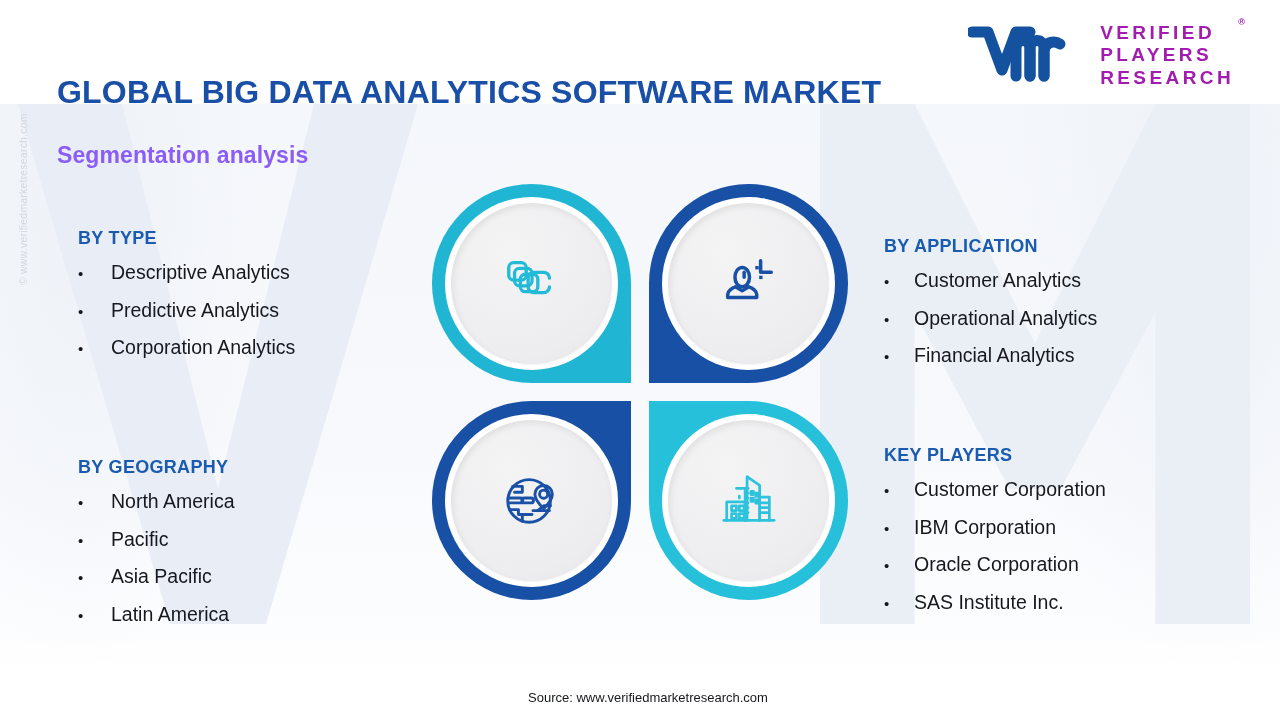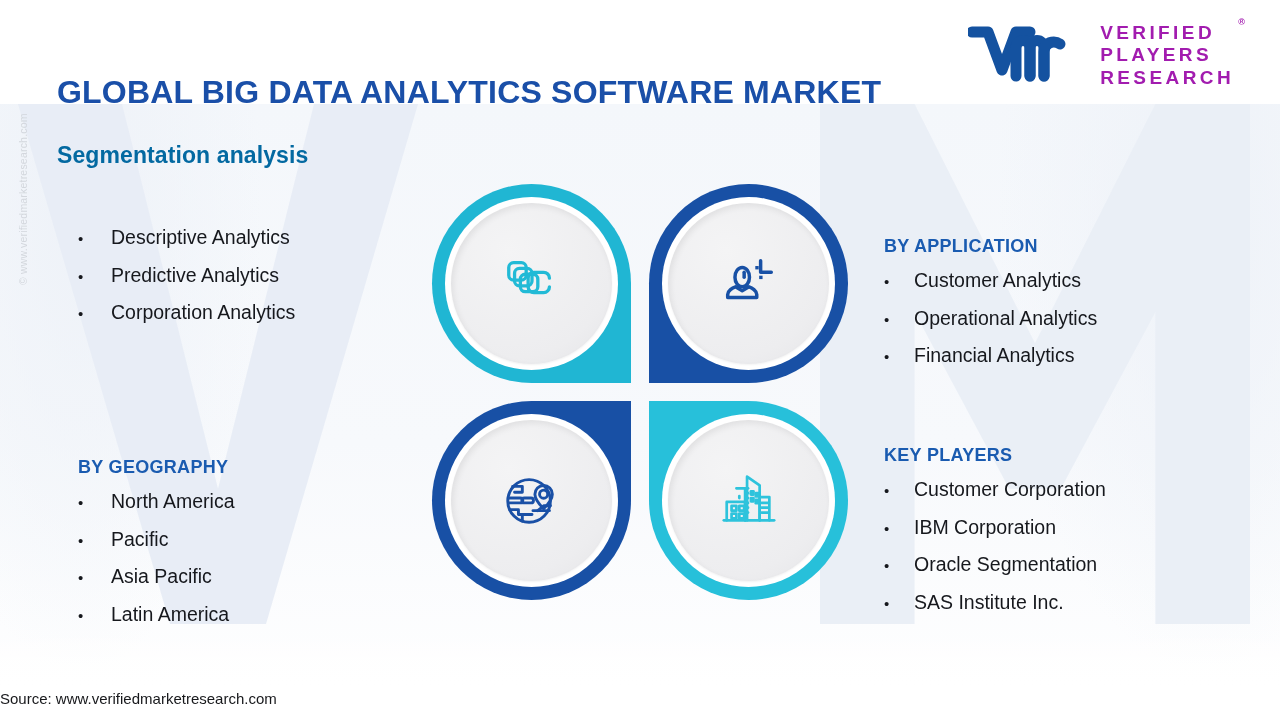--- a/index.html
+++ b/index.html
@@ -57,21 +57,21 @@
     font-size:19px; font-weight:bold; letter-spacing:3.4px;
     color:#a21caf; line-height:1.12; position:relative; white-space:nowrap;
   }
   .logo-word.first .reg {
     position:absolute; top:-5px; right:-11px; font-size:9px; letter-spacing:0;
   }
 
   
   .subtitle {
     position:absolute; left:57px; top:142px; z-index:4;
-    font-size:23px; font-weight:bold; color:#0369a1; letter-spacing:.1px;
+    font-size:23px; font-weight:bold; color:#8b5cf6; letter-spacing:.1px;
   }
 
   
   .vwatermark {
     position:absolute; left:17px; top:285px; z-index:4;
     transform:rotate(-90deg); transform-origin:left top;
     font-size:10.5px; color:#d3d7dd; white-space:nowrap; letter-spacing:.2px;
   }
 
   
@@ -122,22 +122,22 @@
     position:absolute; left:19px; top:19px; right:19px; bottom:19px;
     border-radius:50%;
     background:radial-gradient(circle at 36% 30%, #f4f4f5 0%, #ededef 70%, #e4e4e7 100%);
     box-shadow: inset 2px 3px 6px rgba(0,0,0,.07), 0 1px 2px rgba(0,0,0,.05);
     display:flex; align-items:center; justify-content:center;
   }
   .icon-disc svg { width:62px; height:62px; }
 
   
   .source {
-    position:absolute; left:0; right:0; top:690px; z-index:5;
-    text-align:left; font-size:15px; color:#17181b;
+    position:absolute; left:16px; right:0; top:690px; z-index:5;
+    text-align:center; font-size:13px; color:#17181b;
   }
 </style>
 </head>
 <body>
 
 <div class="bg-layer">
   <div class="bg-band"></div>
   <div class="wm-soft-left"></div>
   <div class="wm-soft-right"></div>
   <div class="wm-v"></div>
@@ -163,20 +163,21 @@
       <span class="logo-word">RESEARCH</span>
     </span>
   </div>
 </div>
 
 <div class="subtitle">Segmentation analysis</div>
 
 <div class="vwatermark">© www.verifiedmarketresearch.com</div>
 
 <div class="col col-left sec-type">
+  <div class="sec-head">BY TYPE</div>
   <ul class="bullets">
     <li>
         <span class="dot">•</span>
         <span>Descriptive Analytics</span>
       </li>
     <li>
         <span class="dot">•</span>
         <span>Predictive Analytics</span>
       </li>
     <li>
@@ -232,21 +233,21 @@
     <li>
         <span class="dot">•</span>
         <span>Customer Corporation</span>
       </li>
     <li>
         <span class="dot">•</span>
         <span>IBM Corporation</span>
       </li>
     <li>
         <span class="dot">•</span>
-        <span>Oracle Segmentation</span>
+        <span>Oracle Corporation</span>
       </li>
     <li>
         <span class="dot">•</span>
         <span>SAS Institute Inc.</span>
       </li>
   </ul>
 </div>
 
 <div class="pinwheel">
 

